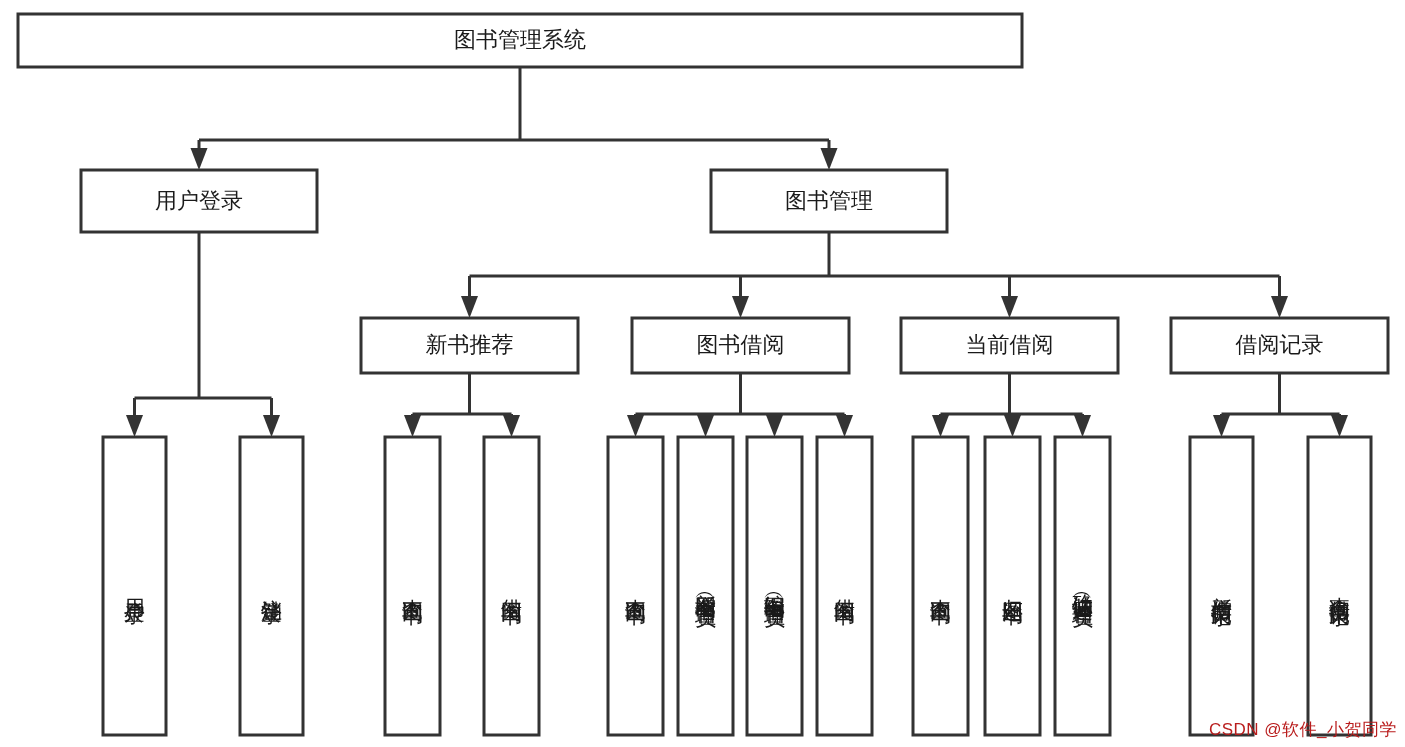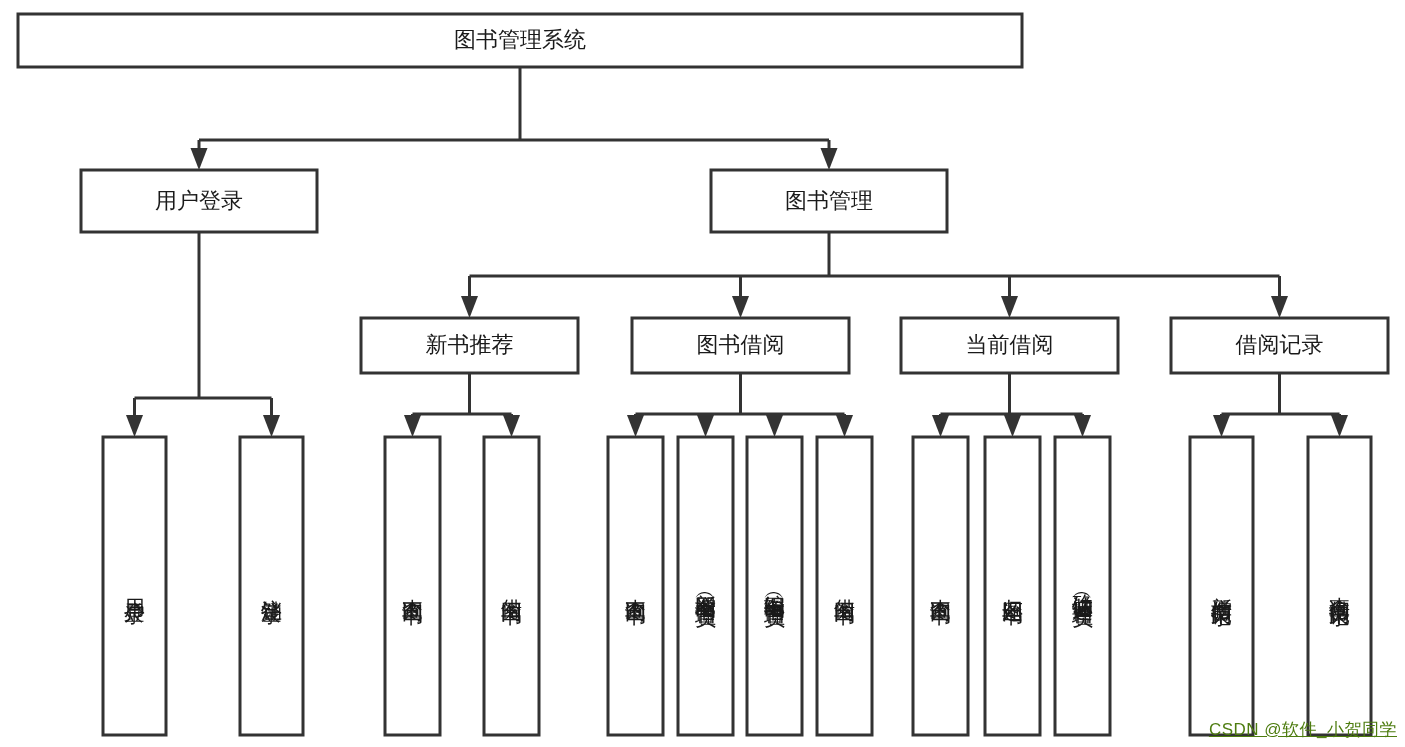--- a/index.html
+++ b/index.html
@@ -32,24 +32,23 @@
     justify-content:center;
     white-space:nowrap;
     pointer-events:none;
     user-select:none;
   }
   .watermark{
     position:absolute;
     right:8px;bottom:6px;
     font-family:"Liberation Sans","DejaVu Sans",sans-serif;
     font-size:17px;
-    color:#4d7c0f;
+    color:#b91c1c;
     letter-spacing:0.5px;
     white-space:nowrap;
-    text-decoration:underline;
   }
 </style>
 </head>
 <body>
 
 <div id="diagram-root">
 
   <svg id="tree-svg" viewBox="0 0 1405 747" xmlns="http://www.w3.org/2000/svg">
 
     <g id="connectors">

